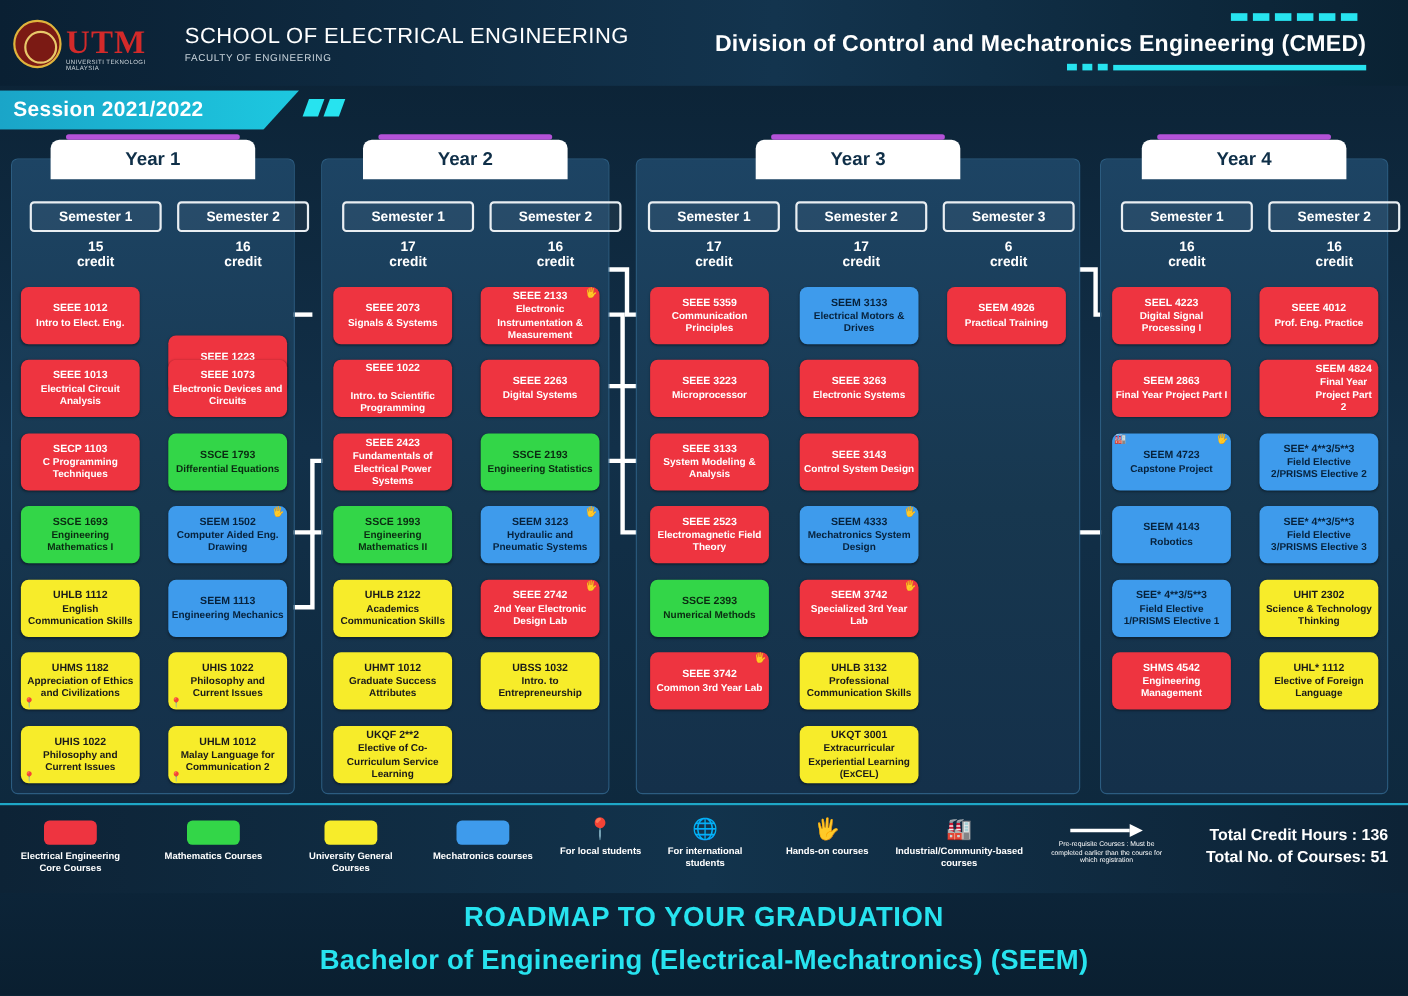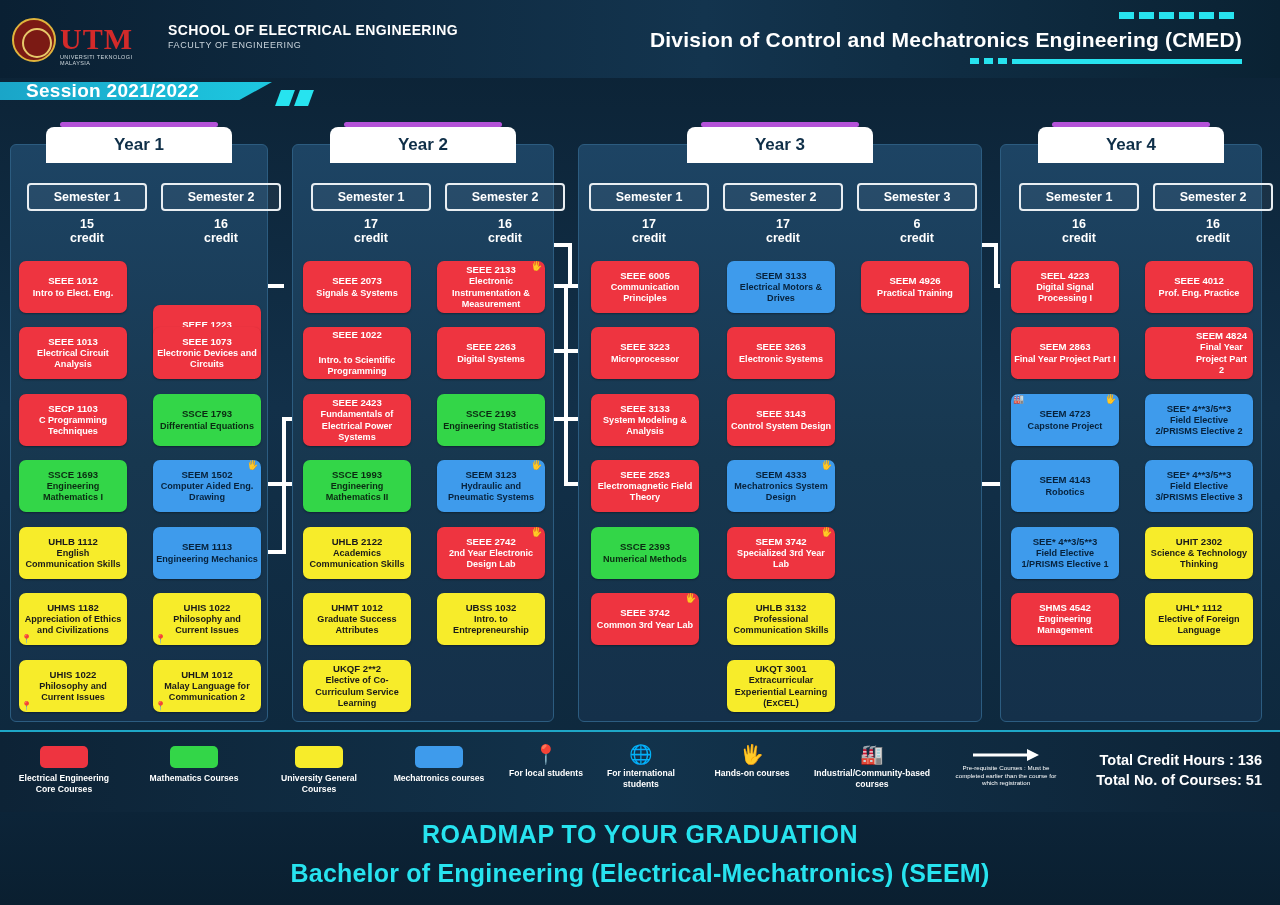--- a/index.html
+++ b/index.html
@@ -17,34 +17,34 @@
      background:linear-gradient(90deg,#0a2033 0%, #13344e 55%, #0a2233 100%); }
   .utm-logo { position:absolute; left:8px; top:14px; width:130px; height:50px; }
   .utm-seal { position:absolute; left:4px; top:4px; width:44px; height:44px; border-radius:50%;
       background:#7b1a14; border:2px solid #e0b43c; }
   .utm-seal:after{ content:""; position:absolute; left:8px; top:8px; width:26px;height:26px;
       border-radius:50%; border:2px solid #e8c96a;}
   .utm-text { position:absolute; left:52px; top:8px; font-size:30px; font-weight:bold; color:#d32a2a;
       letter-spacing:1px; font-family:"Liberation Serif", serif;}
   .utm-sub { position:absolute; left:52px; top:40px; font-size:5.5px; color:#cfd8de; letter-spacing:.4px;}
   .school { position:absolute; left:168px; top:22px; }
-  .school .l1 { font-size:14px; font-weight:bold; color:#ffffff; letter-spacing:.4px;}
+  .school .l1 { font-size:20px; font-weight:normal; color:#ffffff; letter-spacing:.4px;}
   .school .l2 { font-size:9px; color:#c9d4dc; letter-spacing:.6px; margin-top:2px;}
   .division { position:absolute; right:38px; top:28px; font-size:21px; font-weight:bold; color:#ffffff;
      letter-spacing:.2px; font-family:"Liberation Sans", sans-serif;}
   .dashes-top { position:absolute; right:46px; top:12px; display:flex; gap:5px;}
   .dashes-top i { display:block; width:15px; height:7px; background:#27e3ef;}
   .dashes-bot { position:absolute; right:38px; top:58px; display:flex; gap:5px; align-items:center;}
   .dashes-bot i { display:block; width:9px; height:6px; background:#27e3ef;}
   .dashes-bot .bar { width:230px; height:5px; background:#27e3ef;}
 
   
-  .session { position:absolute; left:0; top:82px; width:272px; height:18px;
+  .session { position:absolute; left:0; top:82px; width:272px; height:36px;
      background:linear-gradient(90deg,#1aa5c8,#1dc8e0); color:#fff; font-size:19px; font-weight:bold;
-     display:flex; align-items:center; padding-left:26px; letter-spacing:.3px;
+     display:flex; align-items:center; padding-left:12px; letter-spacing:.3px;
      clip-path: polygon(0 0, 100% 0, 88% 100%, 0% 100%);}
   .session-slashes { position:absolute; left:278px; top:90px; display:flex; gap:5px; }
   .session-slashes i { width:14px; height:16px; background:#27e3ef; transform:skewX(-20deg); display:block;}
 
   
   .year { position:absolute; top:144px; border-radius:6px;
      background:linear-gradient(180deg,#1d4464 0%, #17374f 55%, #14304a 100%);
      border:1px solid #2c5c80; }
   .year-tab { position:absolute; top:-18px; left:50%; transform:translateX(-50%);
      width:186px; height:36px; background:#ffffff; border-radius:8px 8px 0 0;
@@ -356,21 +356,21 @@
       </div>
     </div>
     <div class="sem" style="left:278px;">
       <div class="sem-chip">Semester 3</div>
       <div class="sem-credit">
         <span>6</span><br><span>credit</span>
       </div>
     </div>
 
     <div class="course c-red" style="left:12px; top:116px;">
-      <span class="code">SEEE 6005</span>
+      <span class="code">SEEE 5359</span>
       <span class="nm">Communication Principles</span>
     </div>
     <div class="course c-red" style="left:12px; top:182px;">
       <span class="code">SEEE 3223</span>
       <span class="nm">Microprocessor</span>
     </div>
     <div class="course c-red" style="left:12px; top:249px;">
       <span class="code">SEEE 3133</span>
       <span class="nm">System Modeling &amp; Analysis</span>
     </div>

